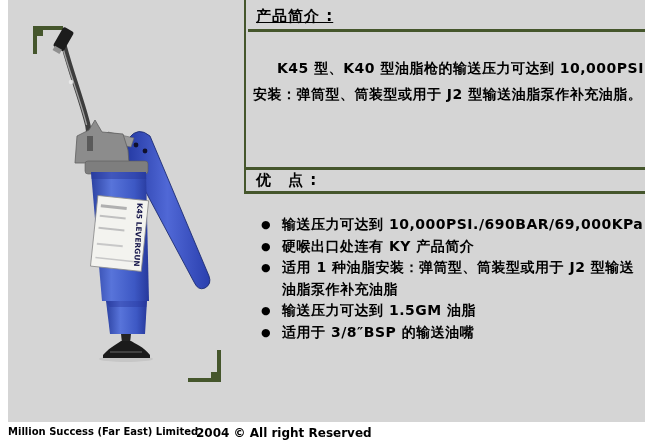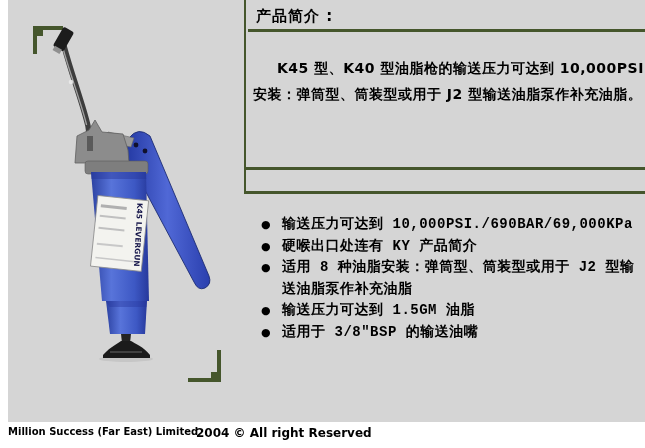--- a/index.html
+++ b/index.html
@@ -42,21 +42,21 @@
   .rule-adv-t  { left: 246px; top: 167px; width: 399px; }
   .rule-adv-b  { left: 246px; top: 191px; width: 399px; }
 
   .sec-title {
     position: absolute;
     font-size: 15px;
     font-weight: bold;
     letter-spacing: 1px;
     white-space: nowrap;
   }
-  .intro-title { left: 256px; top: 7px; }
+  .intro-title { left: 256px; top: 7px; text-decoration: underline; }
   .adv-title   { left: 256px; top: 171px; }
 
   .intro-p {
     position: absolute;
     left: 253px; top: 55px;
     width: 400px;
     font-size: 14px;
     font-weight: bold;
     line-height: 26px;
     letter-spacing: 0.5px;
@@ -70,21 +70,21 @@
     width: 384px;
     margin: 0; padding: 0;
     list-style: none;
     font-size: 14px;
     font-weight: bold;
     line-height: 21.5px;
     letter-spacing: 0.5px;
   }
   .adv-list li { display: flex; gap: 11px; }
   .bullet-glyph { font-size: 11px; line-height: 21.5px; flex: 0 0 auto; }
-  .bullet-text  { flex: 1 1 auto; font-family: Liberation Mono, monospace; }
+  .bullet-text  { flex: 1 1 auto; }
 
   .footer-company {
     position: absolute;
     left: 8px; top: 426px;
     font-size: 10px;
     font-weight: bold;
   }
   .footer-copy {
     position: absolute;
     left: 196px; top: 426px;
@@ -177,34 +177,35 @@
 
   <div class="sec-title intro-title">产品简介 :</div>
   <div class="rule rule-intro"></div>
 
   <div class="intro-p">
     <div class="intro-line1">K45 型、K40 型油脂枪的输送压力可达到 10,000PSI.。该油脂枪适</div>
     <div class="intro-line2">安装：弹筒型、筒装型或用于 J2 型输送油脂泵作补充油脂。</div>
   </div>
 
   <div class="rule rule-adv-t"></div>
+  <div class="sec-title adv-title">优　点 :</div>
   <div class="rule rule-adv-b"></div>
 
   <ul class="adv-list">
     <li>
       <span class="bullet-glyph">●</span>
       <span class="bullet-text">输送压力可达到 10,000PSI./690BAR/69,000KPa</span>
     </li>
     <li>
       <span class="bullet-glyph">●</span>
       <span class="bullet-text">硬喉出口处连有 KY 产品简介</span>
     </li>
     <li>
       <span class="bullet-glyph">●</span>
-      <span class="bullet-text">适用 8 种油脂安装：弹筒型、筒装型或用于 J2 型输送油脂泵作补充油脂</span>
+      <span class="bullet-text">适用 1 种油脂安装：弹筒型、筒装型或用于 J2 型输送油脂泵作补充油脂</span>
     </li>
     <li>
       <span class="bullet-glyph">●</span>
       <span class="bullet-text">输送压力可达到 1.5GM 油脂</span>
     </li>
     <li>
       <span class="bullet-glyph">●</span>
       <span class="bullet-text">适用于 3/8″BSP 的输送油嘴</span>
     </li>
   </ul>

